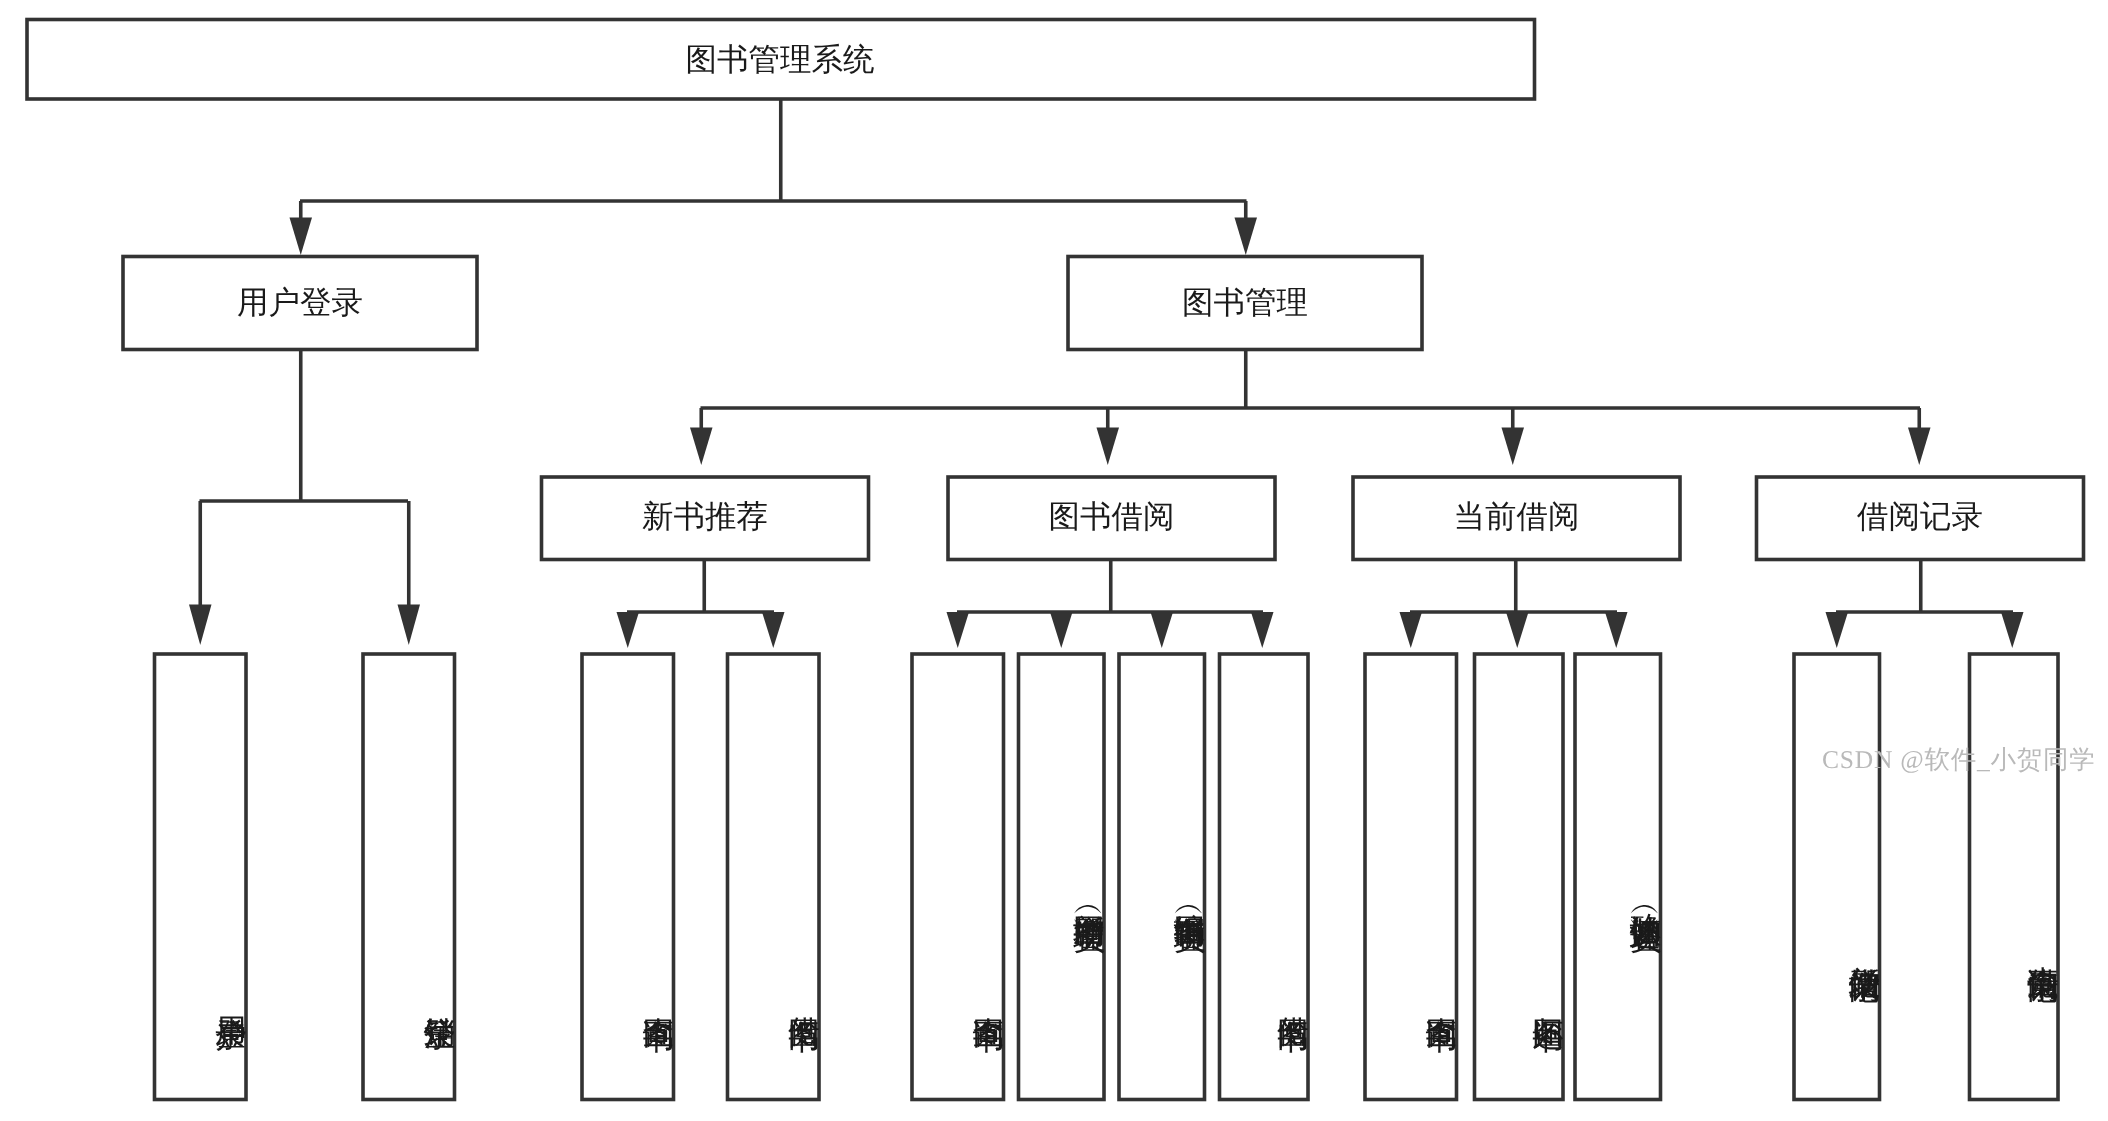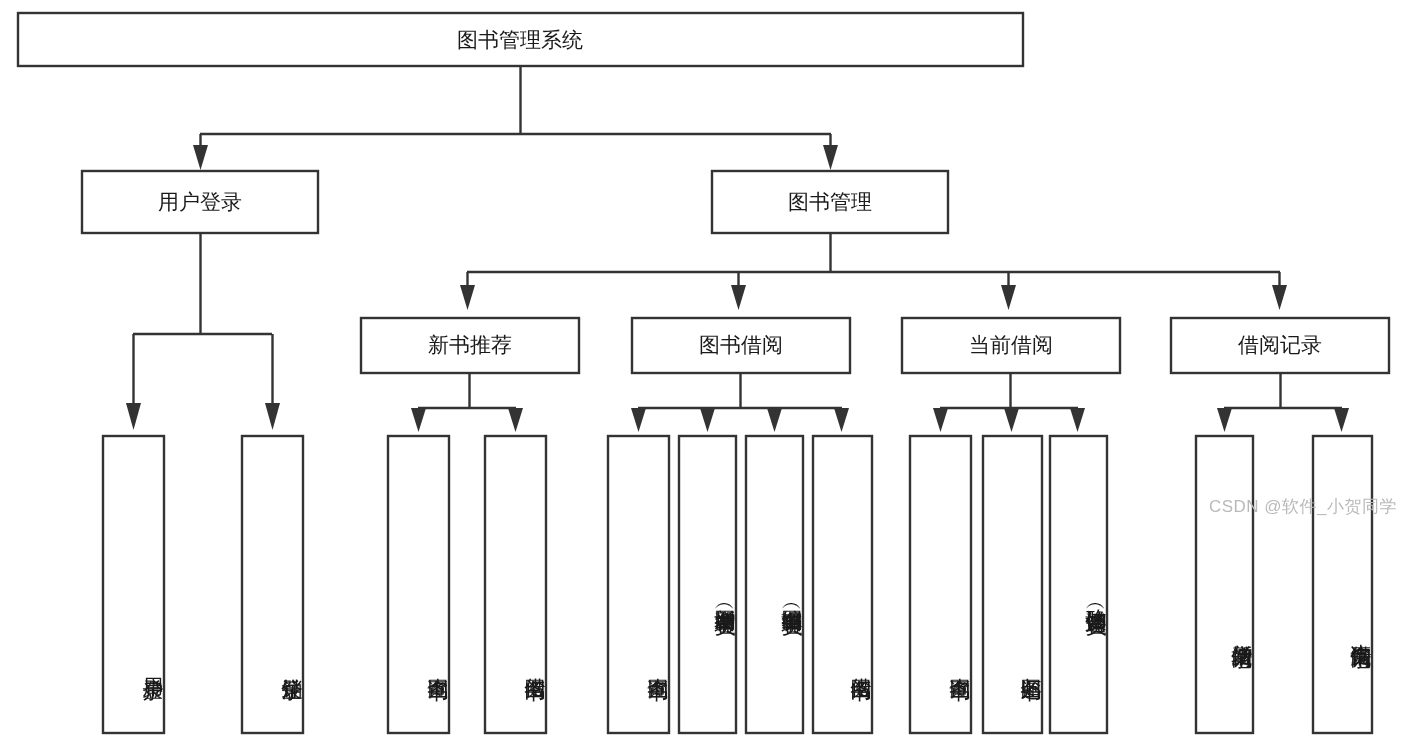--- a/index.html
+++ b/index.html
@@ -60,21 +60,21 @@
     display: flex;
     align-items: flex-start;
     justify-content: center;
     white-space: nowrap;
     pointer-events: none;
   }
   .watermark {
     position: absolute;
     right: 8px;
     bottom: 6px;
-    font-family: Liberation Sans, sans-serif;
+    font-family: Liberation Serif, serif;
     font-size: 17px;
     color: #b9b9b9;
     letter-spacing: 0.5px;
     white-space: nowrap;
     margin-left: 32px;
   }
 </style>
 </head>
 <body>
 

